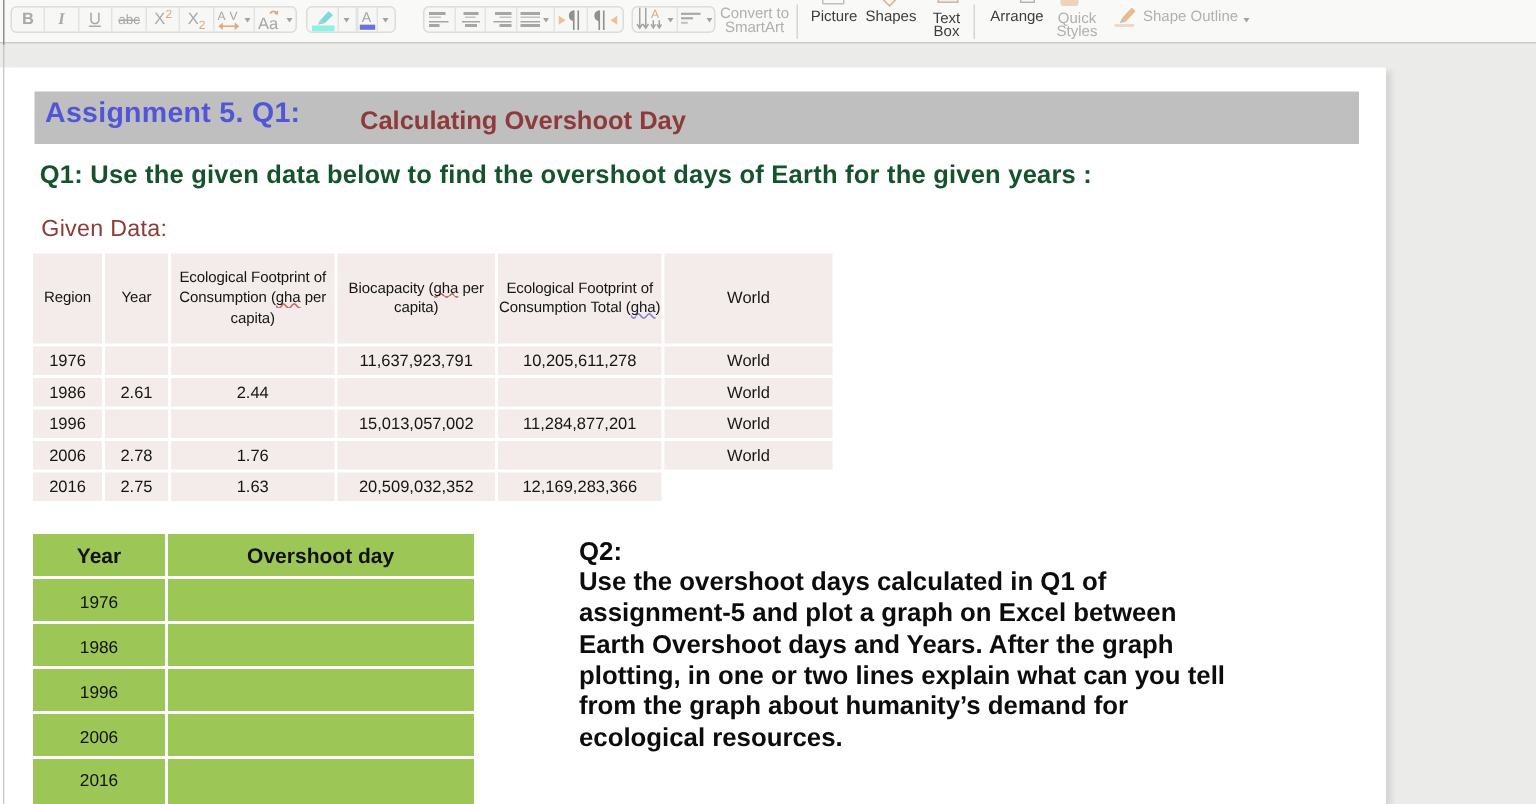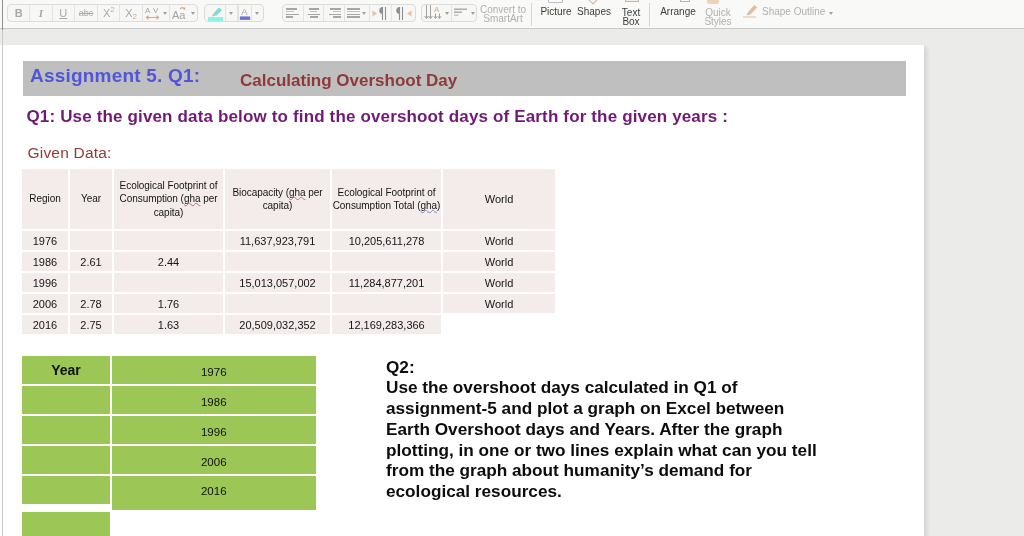--- a/index.html
+++ b/index.html
@@ -11,21 +11,21 @@
 .tbtn:last-child{border-right:none}
 .gi{color:#a9a9a7;font-weight:bold;font-size:11px}
 .caret{width:0;height:0;border-left:2.7px solid transparent;border-right:2.7px solid transparent;border-top:3.5px solid #a2a2a0;margin-left:3px}
 .vsep{position:absolute;top:3px;width:1px;height:23px;background:#d6d6d4}
 .tlabel{position:absolute;font-size:10px;color:#3d3d3b;text-align:center;line-height:8px}
 .tlabel.dis{color:#b0b0ae}
 #page{position:absolute;left:3px;top:45px;width:921px;height:491px;background:#fff;box-shadow:3px 2px 4px rgba(0,0,0,0.10)}
 #hbar{position:absolute;left:20px;top:16px;width:883px;height:35px;background:#bfbfbf}
 #hbar .t1{position:absolute;left:7px;top:4px;font-size:19px;letter-spacing:0.2px;font-weight:bold;color:#5156d8}
 #hbar .t2{position:absolute;left:217px;top:9.5px;font-size:17px;font-weight:bold;color:#8e3a39}
-#q1{position:absolute;left:23.5px;top:62px;font-size:17px;letter-spacing:0.15px;font-weight:bold;color:#701a75;white-space:nowrap}
+#q1{position:absolute;left:23.5px;top:62px;font-size:17px;letter-spacing:0.15px;font-weight:bold;color:#14532d;white-space:nowrap}
 #gd{position:absolute;left:24.5px;top:99px;font-size:15.5px;letter-spacing:0.2px;font-weight:normal;color:#8e3a39}
 #dtable{position:absolute;left:19px;top:124px;display:grid;grid-template-columns:46px 42px 109px 105px 109px 112px;grid-template-rows:60px repeat(5,19px);gap:2px;font-size:11px;color:#151515}
 #dtable .h{display:flex;align-items:center;justify-content:center;text-align:center;background:#f3ecea;font-size:10px;letter-spacing:-0.05px;line-height:13.5px;padding:0 2px}
 #dtable .c{display:flex;align-items:center;justify-content:center;background:#f3ecea}
 .sq{text-decoration:underline;text-decoration-style:wavy;text-decoration-color:#c96a6a;text-decoration-thickness:1px;text-underline-offset:0px;text-decoration-skip-ink:none}
 #gtable{position:absolute;left:19px;top:310.5px;display:grid;grid-template-columns:88px 203.5px;gap:2px;color:#111}
 #gtable .gh{height:28px;background:#9cc656;display:flex;align-items:center;justify-content:center;font-weight:bold;font-size:14px}
 #gtable .gc{height:28px;background:#9cc656;display:flex;align-items:center;justify-content:center;font-size:11.5px;padding-top:5px}
 #q2{position:absolute;left:383px;top:311.5px;font-size:17.2px;font-weight:bold;color:#0c0c0c;line-height:20.8px;white-space:nowrap}
 .lines span{display:block;background:#a6a6a4;height:1.4px;margin:1.3px 0}.lines span.lt{background:#c2c2c0}
@@ -249,20 +249,21 @@
       <div class="c"></div>
     <div class="c">World</div>
       <div class="c">2016</div>
       <div class="c">2.75</div>
       <div class="c">1.63</div>
       <div class="c">20,509,032,352</div>
       <div class="c">12,169,283,366</div>
   </div>
   <div id="gtable">
     <div class="gh">Year</div>
+      <div class="gh">Overshoot day</div>
     <div class="gc">1976</div>
       <div class="gc"></div>
     <div class="gc">1986</div>
       <div class="gc"></div>
     <div class="gc">1996</div>
       <div class="gc"></div>
     <div class="gc">2006</div>
       <div class="gc"></div>
     <div class="gc" style="height:34px;padding-bottom:9px">2016</div>
       <div class="gc" style="height:34px"></div>

